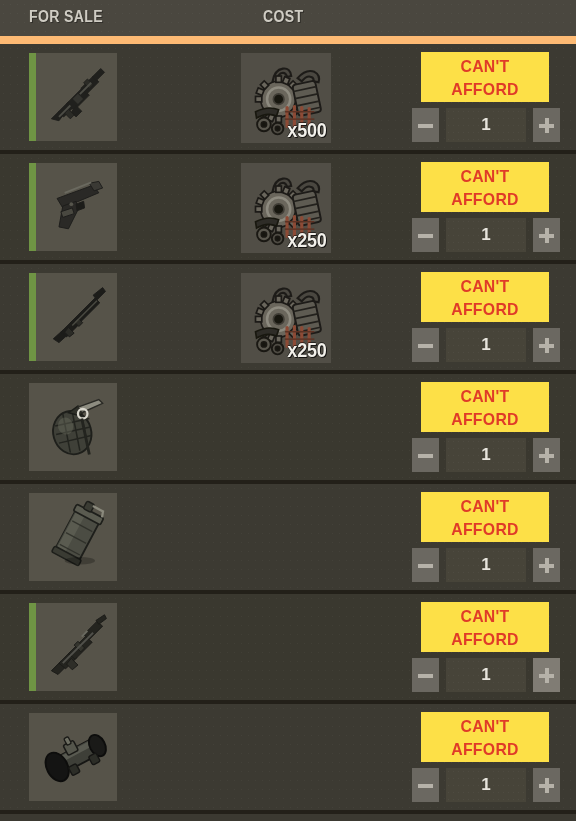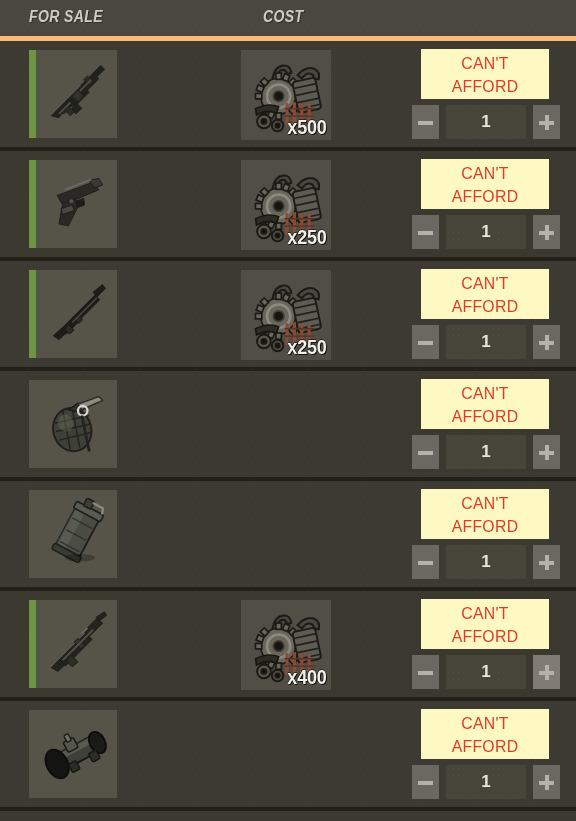--- a/index.html
+++ b/index.html
@@ -34,23 +34,22 @@
       radial-gradient(rgba(0,0,0,.09) 0.5px, transparent 0.6px);
     background-size: 7px 9px, 11px 6px;
     background-position: 0 0, 3px 4px;
   }
 
   
   .header {
     position: relative;
     height: 36px;
     background: #4a473f;
-    border-bottom: 5px solid #fdba74;
-    overflow: hidden;
-    font-style: italic;
+    border-bottom: 8px solid #fdba74;
+    overflow: hidden;
   }
   .header .hcell {
     position: absolute;
     top: 8px;
     font-size: 16px;
     font-weight: bold;
     letter-spacing: .4px;
     color: #cfccc3;
     font-stretch: condensed;
     transform: scaleX(.88);
@@ -144,24 +143,24 @@
     text-shadow: 1px 1px 0 rgba(0,0,0,.75), -1px 0 0 rgba(0,0,0,.55), 0 -1px 0 rgba(0,0,0,.55);
   }
 
   
   .buy-btn {
     position: absolute;
     left: 421px;
     top: 8px;
     width: 128px;
     height: 50px;
-    background: #fef9c3;
+    background: #fde047;
     color: #e03b28;
     font-size: 17px;
-    font-weight: normal;
+    font-weight: bold;
     line-height: 23px;
     text-align: center;
     padding-top: 3px;
     box-sizing: border-box;
     letter-spacing: .3px;
     cursor: default;
     overflow: hidden;
   }
   .buy-btn span {
     display: block;
@@ -435,29 +434,20 @@
       <div class="row">
         <div class="noise"></div>
         <div class="item-tile">
           <div class="tile-noise"></div>
           <div class="rarity-bar"></div>
           <div class="item-art">
             <svg viewBox="0 0 78 78" class="item-svg">
               <use href="#ic-ak"></use>
             </svg>
           </div>
-        </div>
-        <div class="cost-tile">
-          <div class="tile-noise"></div>
-          <div class="cost-art">
-            <svg viewBox="0 0 78 78" class="cost-svg">
-              <use href="#ic-scrap"></use>
-            </svg>
-          </div>
-          <div class="cost-qty">x400</div>
         </div>
         <div class="buy-btn">
           <span>CAN'T</span>
           <span>AFFORD</span>
         </div>
         <div class="stepper">
           <div class="step-btn minus">
             <span class="glyph">
               <i class="h"></i>
             </span>

